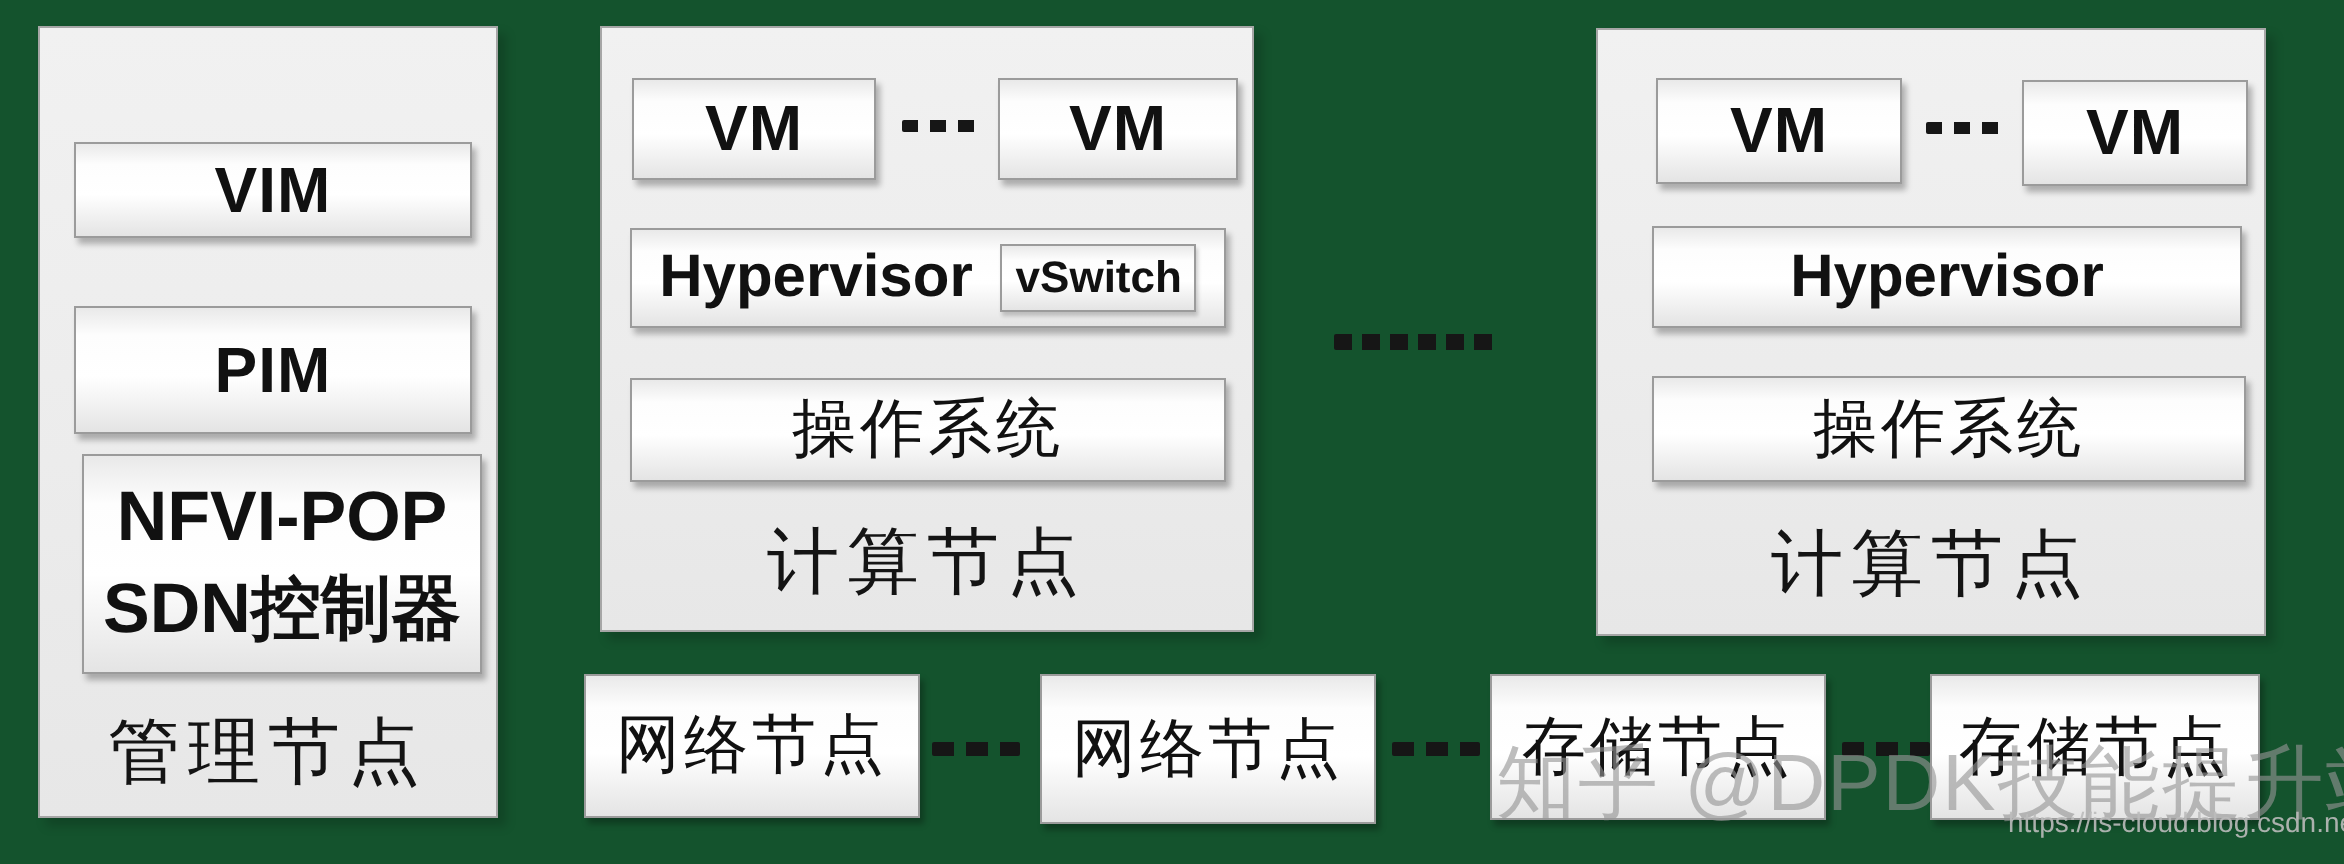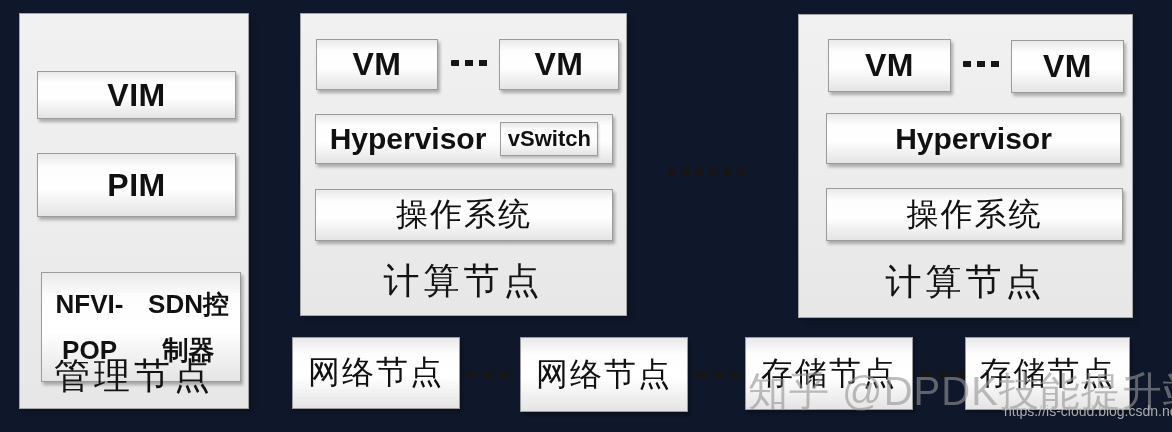--- a/index.html
+++ b/index.html
@@ -1,17 +1,17 @@
 <!DOCTYPE html>
 <html><head>
 <meta charset="utf-8">
 <style>
   html,body{margin:0;padding:0;background:#ffffff;}
   .stage{
-    position:relative;width:1172px;height:432px;background:#0f172a;overflow:hidden;
+    position:relative;width:1172px;height:432px;background:#14532d;overflow:hidden;
     font-family:"Liberation Sans","DejaVu Sans",sans-serif;color:#111;
   }
   
   .group{
     position:absolute;box-sizing:border-box;
     background:linear-gradient(180deg,#f1f1f1 0%,#ececec 55%,#e7e7e7 100%);
     border:1px solid #a6a6a6;
     box-shadow:4px 4px 5px rgba(0,0,0,0.18);
   }
   
@@ -21,21 +21,21 @@
     border:1px solid #9b9b9b;
     box-shadow:2px 3px 3px rgba(0,0,0,0.28);
     display:flex;align-items:center;justify-content:center;
   }
   .en{font-size:32px;font-weight:600;letter-spacing:0.5px;}
   .cjk{font-size:32px;letter-spacing:2px;}
   .node-label{
     position:absolute;left:0;width:100%;text-align:center;
     font-size:36px;letter-spacing:4px;color:#141414;
   }
-  .nfvi{flex-direction:row;line-height:46px;font-size:26px;font-weight:600;text-align:center;margin-top:45px;}
+  .nfvi{flex-direction:column;line-height:46px;font-size:35px;font-weight:600;text-align:center;}
   .nfvi .l2{font-weight:600;}
   .hyp-text{font-size:30px;font-weight:600;}
   .vswitch{
     position:static;width:98px;height:34px;flex:0 0 auto;
     font-size:22px;font-weight:700;box-shadow:1px 2px 2px rgba(0,0,0,0.2);
   }
   
   .dots{position:absolute;background:repeating-linear-gradient(90deg,#161616 0 8px,transparent 8px 14px);border-radius:1px;}
   .dots-vm{width:40px;height:6px;}
   .dots-row{width:44px;height:7px;background:repeating-linear-gradient(90deg,#161616 0 11px,transparent 11px 17px);}

